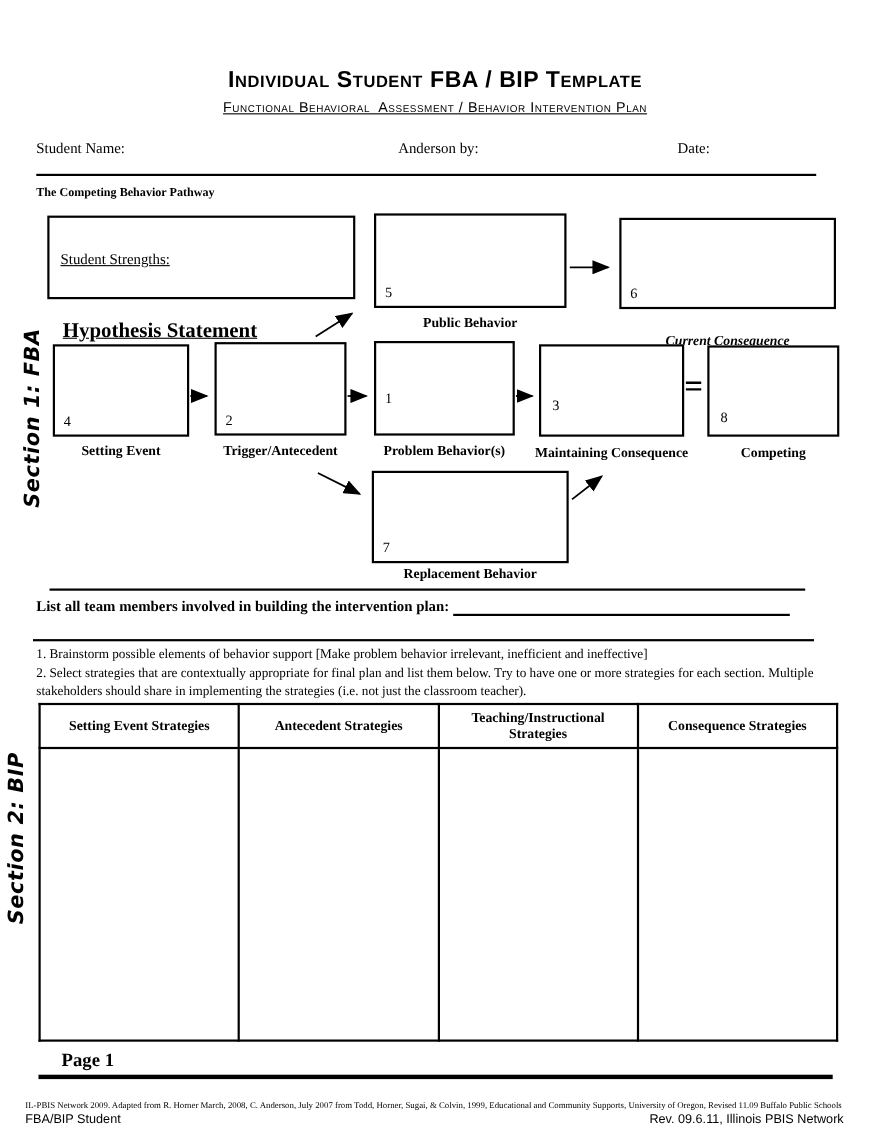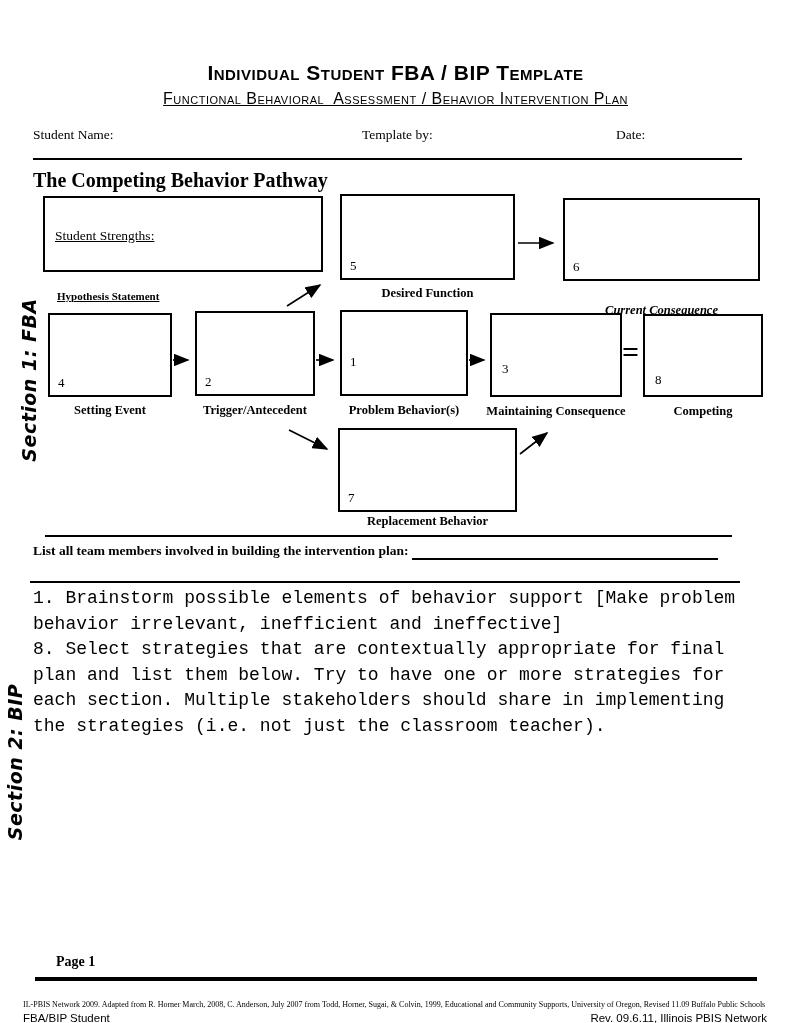--- a/index.html
+++ b/index.html
@@ -22,112 +22,112 @@
     text-align: center;
     font-family: "Liberation Sans", "DejaVu Sans", sans-serif;
     font-size: 21px; font-weight: bold;
     font-variant: small-caps;
     letter-spacing: 0.5px;
   }
   .doc-subtitle {
     top: 51px; left: 0; width: 100%;
     text-align: center;
     font-family: "Liberation Sans", "DejaVu Sans", sans-serif;
-    font-size: 16px;
+    font-size: 13px;
     font-variant: small-caps;
     text-decoration: underline;
     letter-spacing: 0.5px;
     white-space: pre;
   }
   .field-label { font-size: 13.5px; }
   .rule { background: #000; }
 
   
-  .pathway-heading { font-size: 20px; font-weight: bold; }
+  .pathway-heading { font-size: 11px; font-weight: bold; }
 
   
   .dbox { border: 2px solid #000; background: #fff; }
   .box-number { position: absolute; left: 8px; bottom: 4px; font-size: 13px; }
   .num-mid { bottom: auto; top: 42px; }
   .num-mid3 { bottom: auto; top: 46px; left: 10px; }
   .num-mid8 { bottom: auto; top: 56px; left: 10px; }
   .strengths-label {
     position: absolute; left: 10px; top: 30px;
     font-size: 13.5px; text-decoration: underline;
   }
   .box-label { font-size: 12.5px; font-weight: bold; text-align: center; }
   .hypothesis-label {
-    font-size: 11px; font-weight: bold; text-decoration: underline;
+    font-size: 19px; font-weight: bold; text-decoration: underline;
   }
   .equals-sign { font-size: 30px; font-weight: bold; font-family: "Liberation Serif", serif; }
 
   
   .vlabel {
     width: 174px; height: 26px;
     text-align: center;
     font-family: "DejaVu Sans", "Liberation Sans", sans-serif;
     font-weight: bold; font-style: italic;
     font-size: 19px; letter-spacing: 0.5px;
     transform: rotate(-90deg);
   }
 
   
   .team-prompt { font-size: 13.5px; font-weight: bold; }
-  .instructions { font-size: 18px; line-height: 1.42; font-family: Liberation Mono, monospace; }
+  .instructions { font-size: 12px; line-height: 1.42; }
 
   
   .strategies-table {
     border-collapse: collapse;
     table-layout: fixed;
     width: 727px;
   }
   .strategies-table th, .strategies-table td { border: 2px solid #000; }
   .strategies-table th {
     font-size: 12.5px; font-weight: bold; text-align: center;
     height: 40px; padding: 2px 8px; vertical-align: middle;
     font-family: "Liberation Serif", serif;
   }
   .strategies-table td { height: 266px; vertical-align: top; }
 
   
-  .page-label { font-size: 14px; font-weight: bold; }
+  .page-label { font-size: 17px; font-weight: bold; }
   .credits { font-size: 8px; white-space: nowrap; }
   .doc-meta { font-family: "Liberation Sans", "DejaVu Sans", sans-serif; font-size: 11.5px; }
 
   svg.arrows { position: absolute; left: 0; top: 0; pointer-events: none; }
 </style>
 </head>
 <body>
 
 <div class="page">
 
   <div class="abs doc-title">Individual Student FBA / BIP Template</div>
   <div class="abs doc-subtitle">Functional Behavioral  Assessment / Behavior Intervention Plan</div>
 
   <div class="abs field-label" style="left:33px; top:88px;">Student Name:</div>
-  <div class="abs field-label" style="left:362px; top:88px;">Template by:</div>
+  <div class="abs field-label" style="left:362px; top:88px;">Anderson by:</div>
   <div class="abs field-label" style="left:616px; top:88px;">Date:</div>
   <div class="abs" style="left:150px; top:88px; width:200px; height:16px;"></div>
   <div class="abs" style="left:440px; top:88px; width:190px; height:16px;"></div>
   <div class="abs" style="left:680px; top:88px; width:90px; height:16px;"></div>
 
   <div class="abs rule" style="left:33px; top:119px; width:709px; height:2px;"></div>
 
   <div class="abs pathway-heading" style="left:33px; top:130px;">The Competing Behavior Pathway</div>
 
   <div class="abs vlabel" style="left:-56px; top:328px;">Section 1: FBA</div>
 
   <div class="abs dbox" style="left:43px; top:157px; width:280px; height:76px;">
     <span class="strengths-label">Student Strengths:</span>
   </div>
 
   <div class="abs dbox" style="left:340px; top:155px; width:175px; height:86px;">
     <span class="box-number">5</span>
   </div>
-  <div class="abs box-label" style="left:340px; top:247px; width:175px;">Desired Function</div>
+  <div class="abs box-label" style="left:340px; top:247px; width:175px;">Public Behavior</div>
 
   <div class="abs dbox" style="left:563px; top:159px; width:197px; height:83px;">
     <span class="box-number">6</span>
   </div>
   <div class="abs box-label" style="left:563px; top:264px; width:197px;font-style:italic;">Current Consequence</div>
 
   <div class="abs hypothesis-label" style="left:57px; top:251px;">Hypothesis Statement</div>
 
   <div class="abs dbox" style="left:48px; top:274px; width:124px; height:84px;">
     <span class="box-number">4</span>
@@ -182,23 +182,41 @@
 
   <div class="abs team-prompt" style="left:33px; top:504px;">List all team members involved in building the intervention plan:</div>
   <div class="abs rule" style="left:412px; top:519px; width:306px; height:2px;"></div>
 
   <div class="abs rule" style="left:30px; top:542px; width:710px; height:2px;"></div>
 
   <div class="abs vlabel" style="left:-70px; top:710px;">Section 2: BIP</div>
 
   <div class="abs instructions" style="left:33px; top:547px; width:733px;">
     <div>1. Brainstorm possible elements of behavior support [Make problem behavior irrelevant, inefficient and ineffective]</div>
-    <div>8. Select strategies that are contextually appropriate for final plan and list them below. Try to have one or more strategies for each section. Multiple stakeholders should share in implementing the strategies (i.e. not just the classroom teacher).</div>
-  </div>
-
+    <div>2. Select strategies that are contextually appropriate for final plan and list them below. Try to have one or more strategies for each section. Multiple stakeholders should share in implementing the strategies (i.e. not just the classroom teacher).</div>
+  </div>
+
+  <table class="strategies-table abs" style="left:35px; top:600px;">
+    <thead>
+      <tr>
+        <th>Setting Event Strategies</th>
+        <th>Antecedent Strategies</th>
+        <th>Teaching/Instructional Strategies</th>
+        <th>Consequence Strategies</th>
+      </tr>
+    </thead>
+    <tbody>
+      <tr>
+        <td></td>
+        <td></td>
+        <td></td>
+        <td></td>
+      </tr>
+    </tbody>
+  </table>
 
   <div class="abs page-label" style="left:56px; top:915px;">Page 1</div>
   <div class="abs rule" style="left:35px; top:938px; width:722px; height:3.5px;"></div>
   <div class="abs credits" style="left:23px; top:961px;">IL-PBIS Network 2009. Adapted from R. Horner March, 2008, C. Anderson, July 2007 from Todd, Horner, Sugai, &amp; Colvin, 1999, Educational and Community Supports, University of Oregon, Revised 11.09 Buffalo Public Schools</div>
   <div class="abs doc-meta" style="left:23px; top:973px;">FBA/BIP Student</div>
   <div class="abs doc-meta" style="right:24px; top:973px;">Rev. 09.6.11, Illinois PBIS Network</div>
 
 </div>
 
 </body></html>

